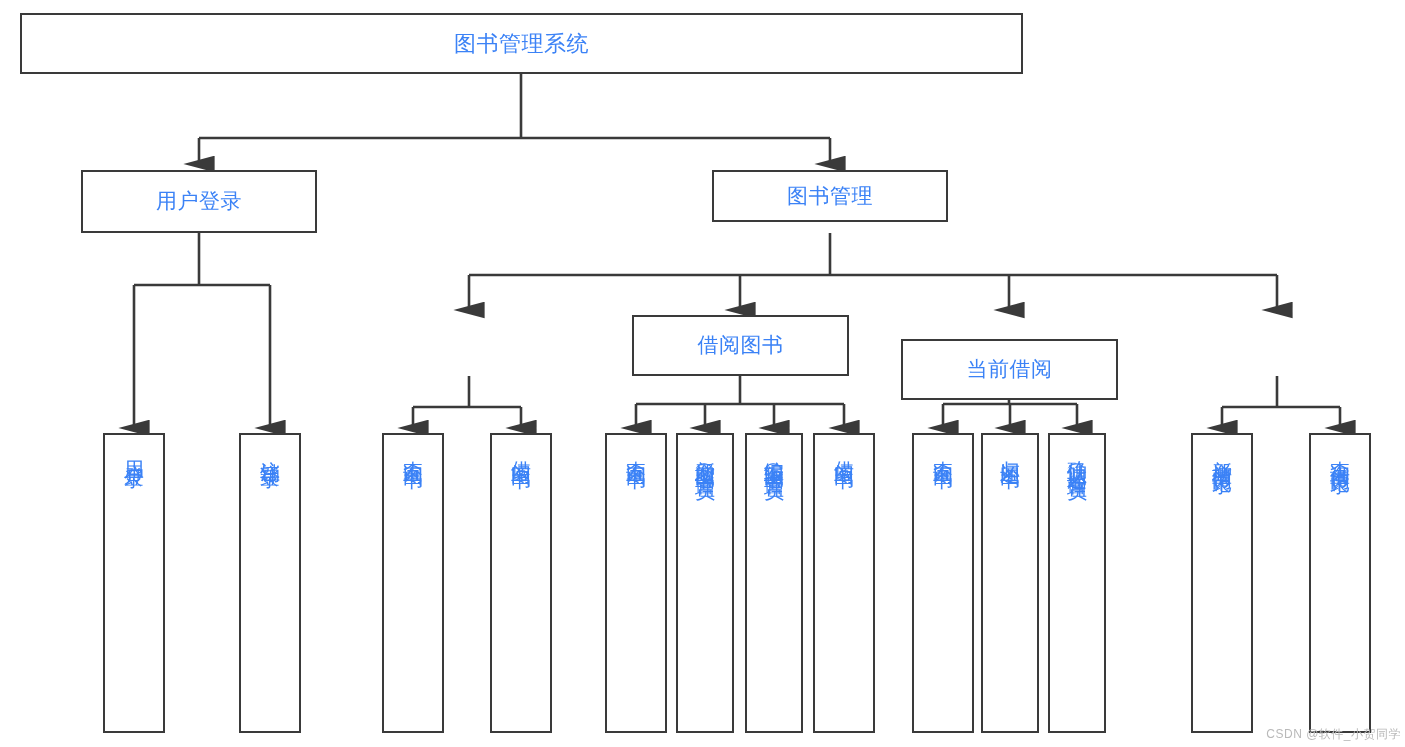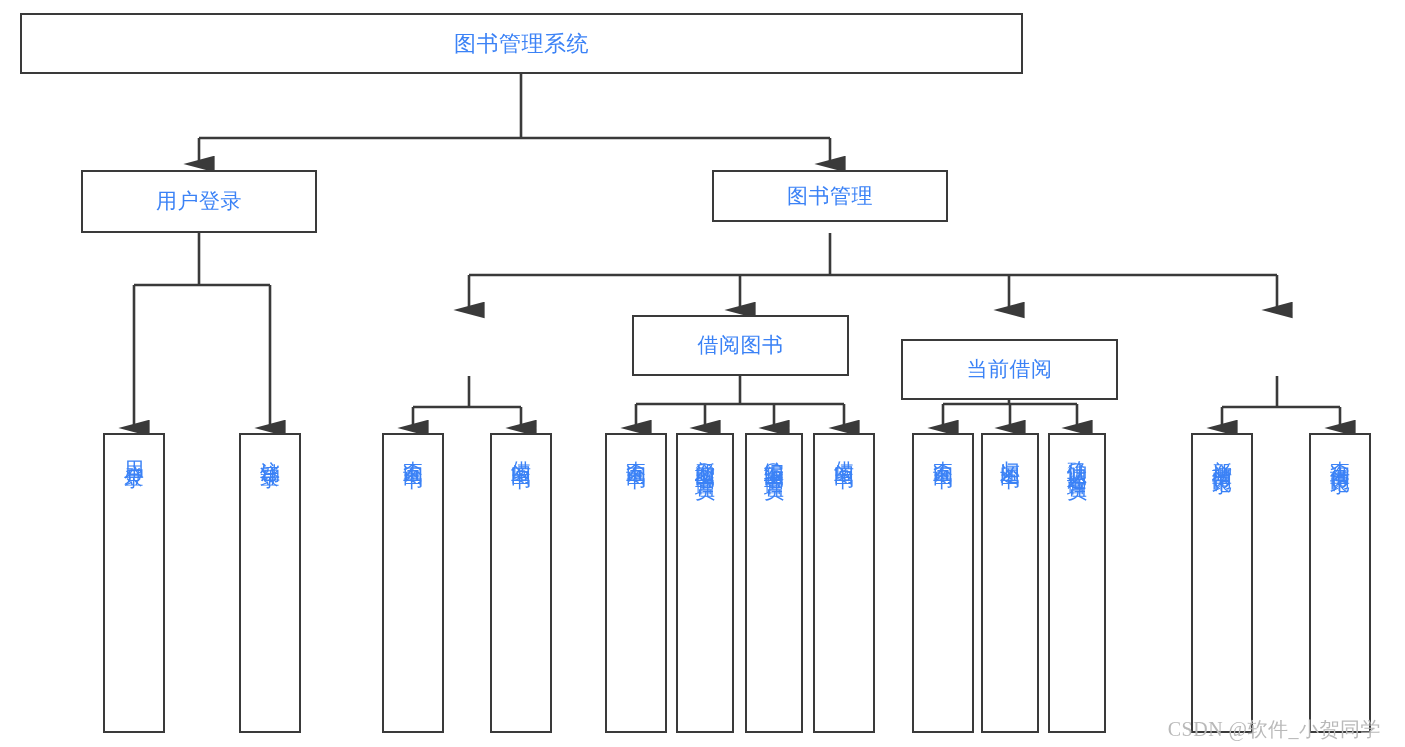--- a/index.html
+++ b/index.html
@@ -61,28 +61,28 @@
   .node.vert .node-label {
     writing-mode: vertical-rl;
     text-orientation: upright;
     font-size: 20px;
     line-height: 1.05;
     letter-spacing: 3px;
     white-space: nowrap;
   }
   .watermark {
     position: absolute;
-    right: 24px;
+    right: 4px;
     bottom: 4px;
-    font-size: 20px;
+    font-size: 12px;
     color: #b9b9b9;
     letter-spacing: 0.5px;
     z-index: 3;
     white-space: nowrap;
-    font-family: Liberation Serif, serif;
+    font-family: Liberation Sans, sans-serif;
   }
 </style>
 </head>
 <body>
 
 <div id="diagram-root">
 
   <svg class="connectors" viewBox="0 0 1405 747" xmlns="http://www.w3.org/2000/svg">
     <defs>
       <marker id="arrow" markerWidth="10" markerHeight="12" refX="3.2" refY="6" orient="auto" markerUnits="strokeWidth">

